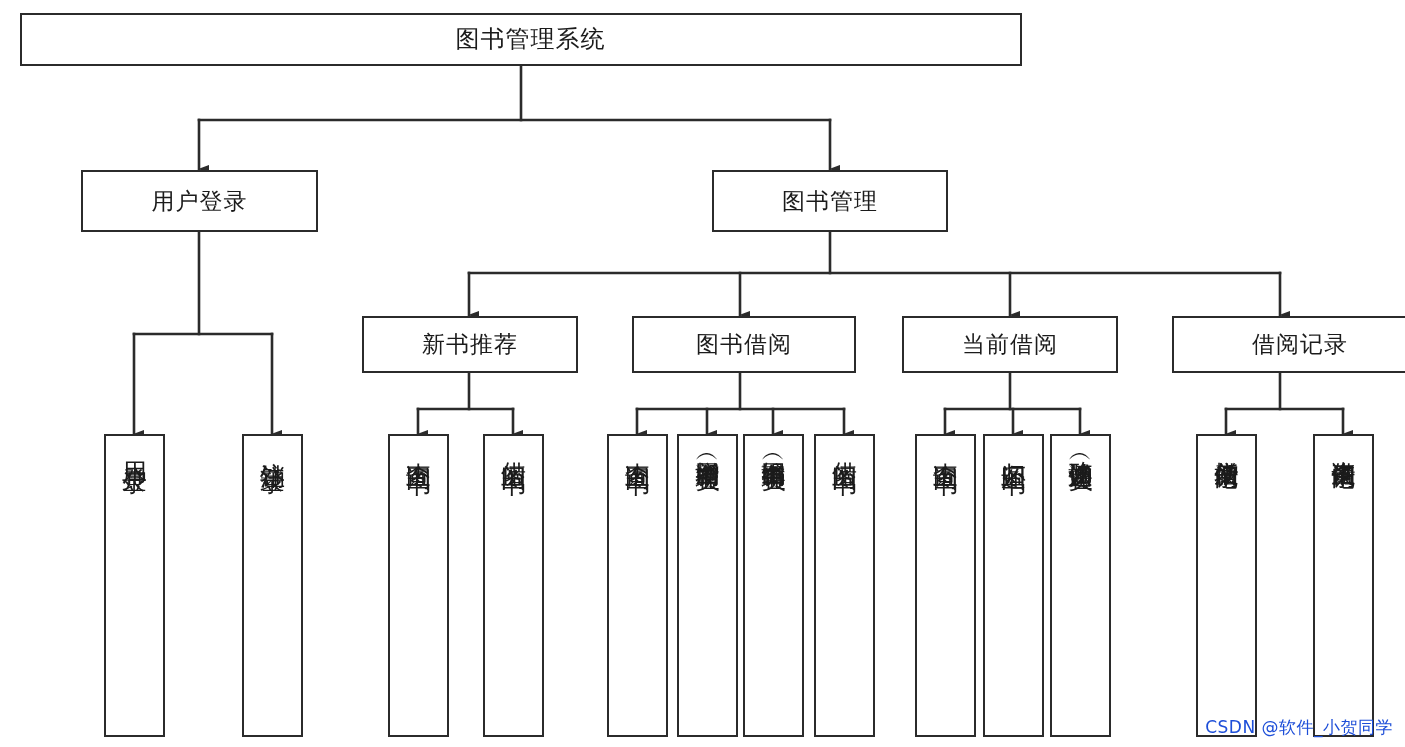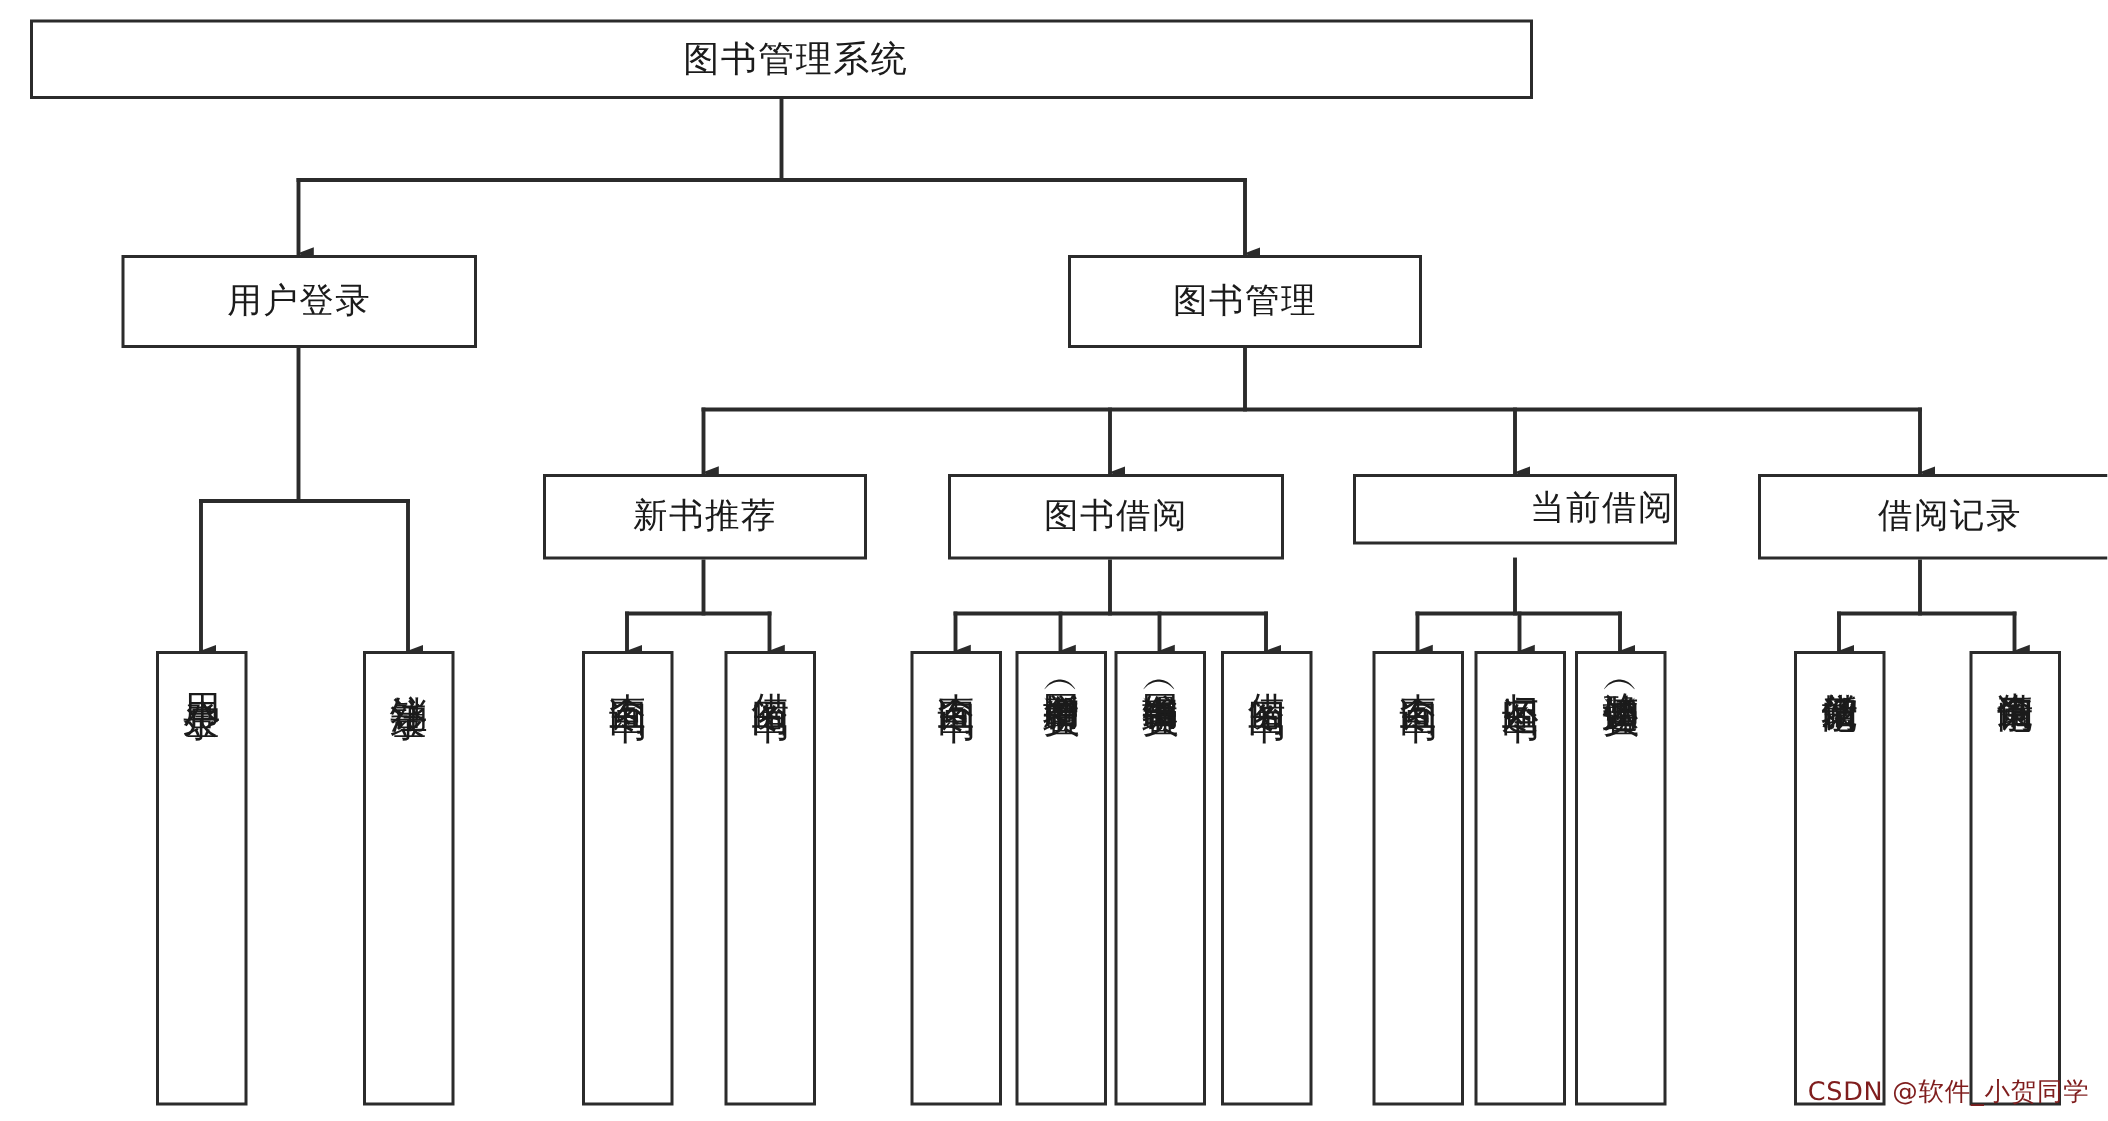--- a/index.html
+++ b/index.html
@@ -67,21 +67,21 @@
   }
   .node.vert.tall-text .node-label {
     font-size: 24px;
     letter-spacing: 1px;
   }
   #watermark {
     position: absolute;
     right: 12px;
     bottom: 8px;
     font-size: 17px;
-    color: #7f1d1d;
+    color: #1d4ed8;
     letter-spacing: 0.5px;
     white-space: nowrap;
     font-family: "DejaVu Sans", "Liberation Sans", sans-serif;
   }
 </style>
 </head>
 <body>
 
 <div id="diagram-root">
 
@@ -145,21 +145,21 @@
   <div class="node horiz" style="left:712px; top:170px; width:236px; height:62px;">
     <span class="node-label">图书管理</span>
   </div>
 
   <div class="node horiz" style="left:362px; top:316px; width:216px; height:57px;">
     <span class="node-label">新书推荐</span>
   </div>
   <div class="node horiz" style="left:632px; top:316px; width:224px; height:57px;">
     <span class="node-label">图书借阅</span>
   </div>
-  <div class="node horiz" style="left:902px; top:316px; width:216px; height:47px;justify-content:flex-end;">
+  <div class="node horiz" style="left:902px; top:316px; width:216px; height:57px;">
     <span class="node-label">当前借阅</span>
   </div>
   <div class="node horiz" style="left:1172px; top:316px; width:256px; height:57px;">
     <span class="node-label">借阅记录</span>
   </div>
 
   <div class="node vert" style="left:104px; top:434px; width:61px; height:303px;">
     <span class="node-label">用户登录</span>
   </div>
   <div class="node vert" style="left:242px; top:434px; width:61px; height:303px;">

